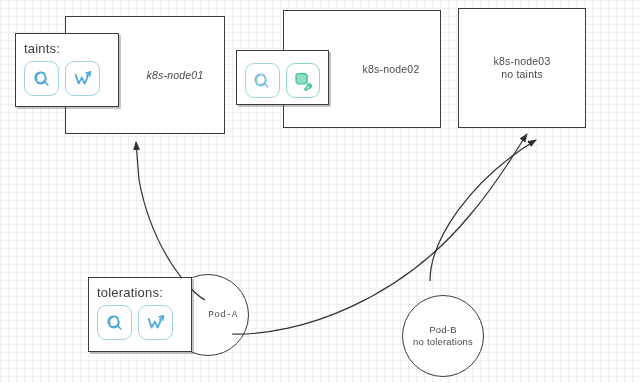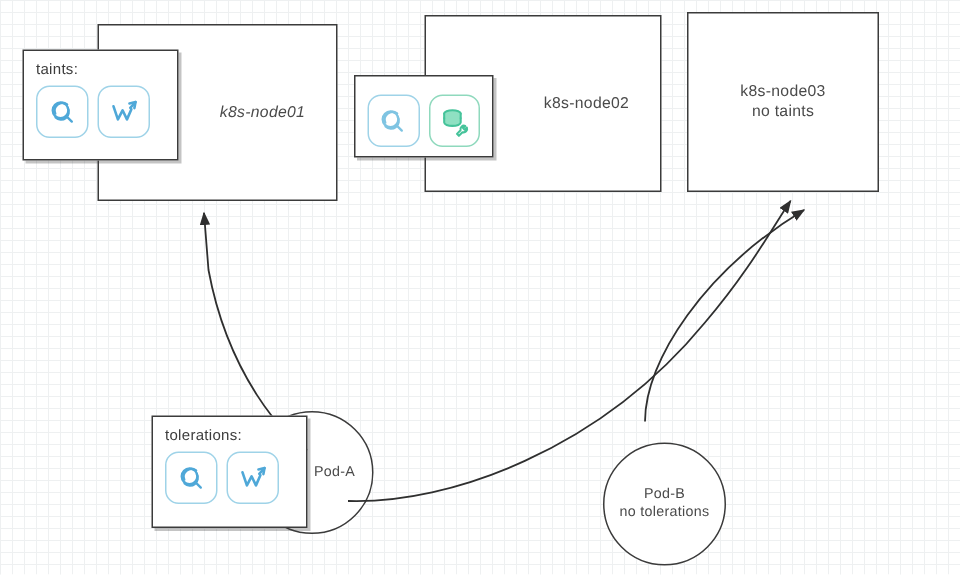--- a/index.html
+++ b/index.html
@@ -60,34 +60,34 @@
   .attr-panel {
     position: absolute;
     box-sizing: border-box;
     background: #ffffff;
     border: 1.4px solid #3b3b3b;
     box-shadow: 2px 2px 0 rgba(60,60,60,0.30);
     padding: 7px 8px 6px 8px;
     z-index: 5;
   }
   .attr-title {
-    font-size: 10px;
+    font-size: 13px;
     color: #3c3c3c;
     margin-bottom: 5px;
     letter-spacing: 0.2px;
   }
   .attr-icons {
     display: flex;
     gap: 6px;
     align-items: center;
   }
 
   #taints-panel      { left: 15px; top: 33px;  width: 104px; height: 74px; }
   #node02-panel      { left: 236px; top: 50px; width: 93px;  height: 55px; padding-top: 7px; }
-  #tolerations-panel { left: 101px;  top: 277px; width: 104px; height: 75px; }
+  #tolerations-panel { left: 88px;  top: 277px; width: 104px; height: 75px; }
 
   
   .icon-tile {
     width: 35px;
     height: 35px;
     border-radius: 9px;
     box-sizing: border-box;
     display: flex;
     align-items: center;
     justify-content: center;
@@ -109,21 +109,21 @@
     justify-content: center;
   }
   .pod-label {
     font-size: 9.5px;
     color: #4a4a4a;
     line-height: 12px;
     text-align: center;
     white-space: pre-line;
     letter-spacing: 0.2px;
   }
-  #pod-a { left: 167px; top: 274px; width: 82px; height: 82px; z-index: 2; }
+  #pod-a { left: 167px; top: 274px; width: 82px; height: 82px; z-index: 2; font-family: Liberation Mono, monospace; }
   #pod-a .pod-label { margin-left: 30px; }
   #pod-b { left: 402px; top: 295px; width: 82px; height: 82px; z-index: 2; }
 
   
   #arrow-layer {
     position: absolute;
     left: 0; top: 0;
     width: 640px; height: 383px;
     pointer-events: none;
     z-index: 3;

